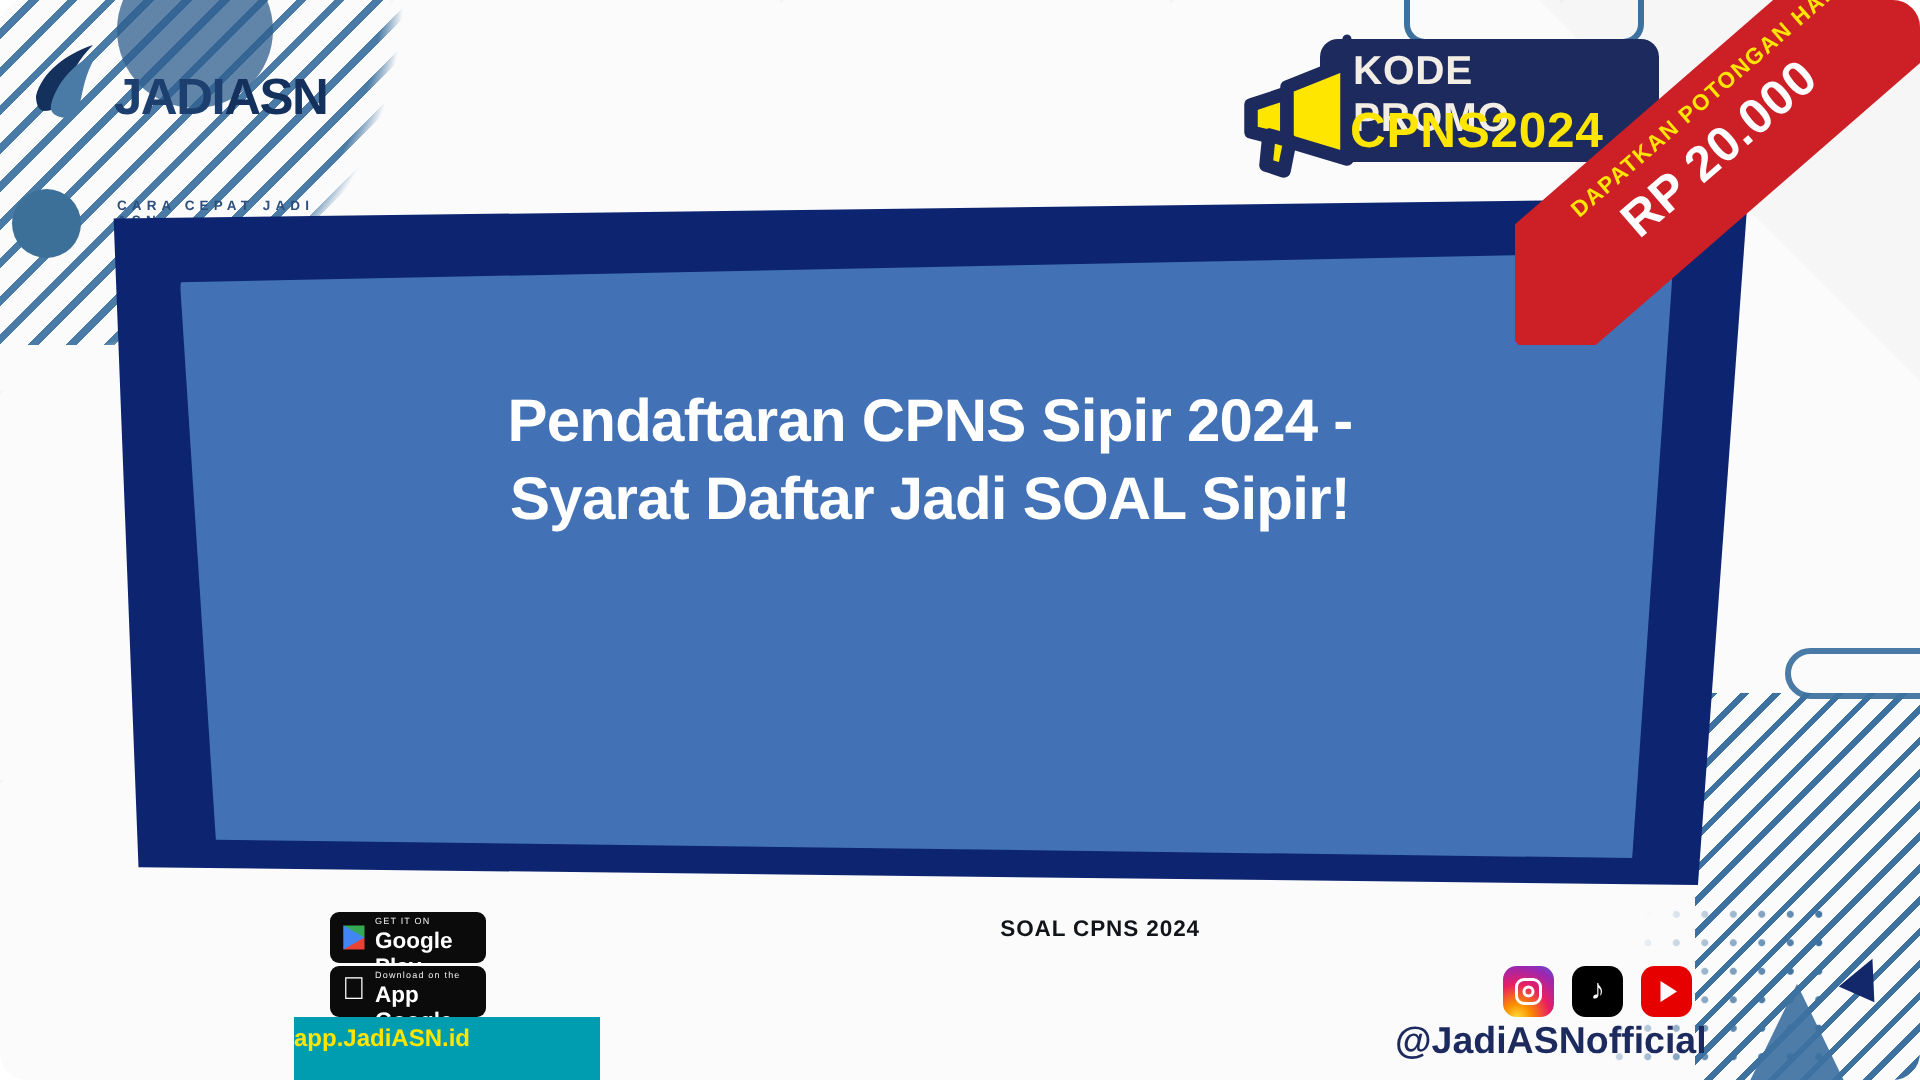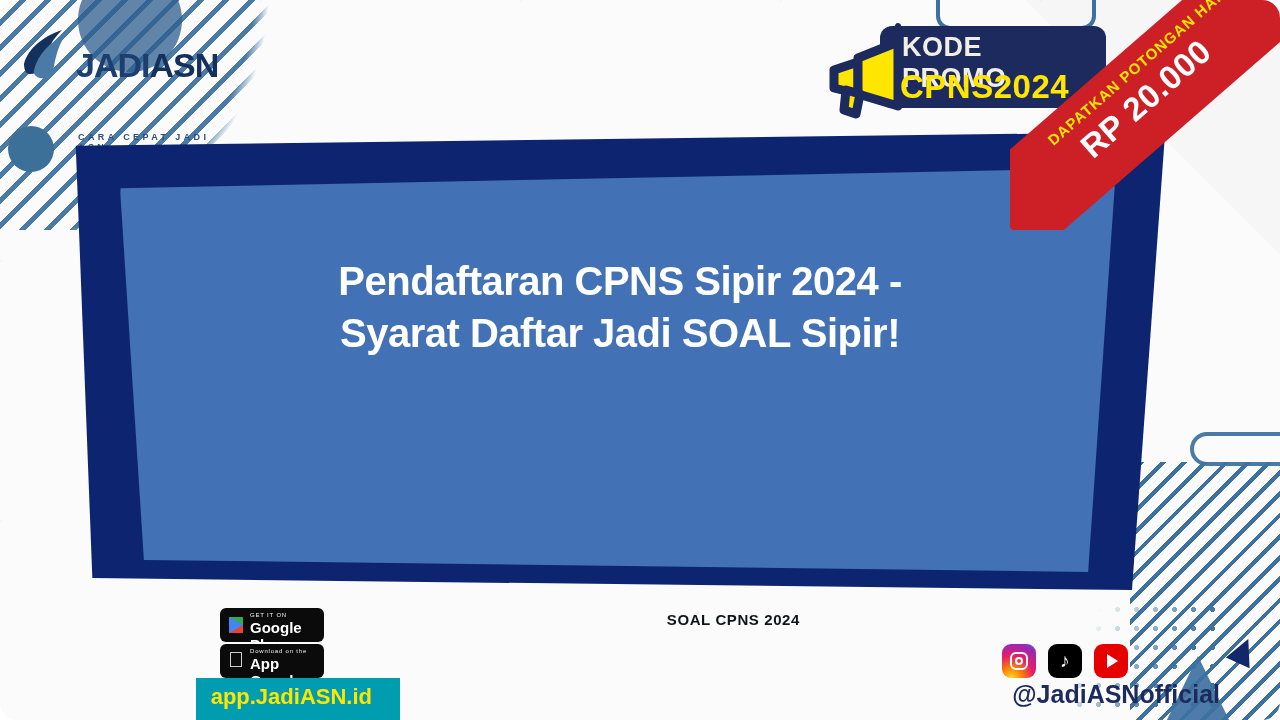--- a/index.html
+++ b/index.html
@@ -119,22 +119,22 @@
     transform:rotate(-41deg); text-align:center;
     color:#ffffff; font-size:33px; font-weight:bold; letter-spacing:0.5px;
   }
 
   
   .teal-bar {
     position:absolute; left:196px; top:678px; width:204px; height:42px;
     background:#009db0;
   }
   .teal-text {
-    position:absolute; left:196px; top:684px; width:176px; text-align:right;
-    color:#ffe600; font-size:22px; font-weight:bold;
+    position:absolute; left:196px; top:684px; width:176px; text-align:left;
+    color:#ffe600; font-size:16px; font-weight:bold;
   }
   .device-area { position:absolute; left:0; top:562px; width:212px; height:158px; }
 
   
   .badge {
     position:absolute; width:104px; height:34px; background:#0b0b0b;
     border-radius:6px; color:#fff;
   }
   .badge-gp { left:220px; top:608px; }
   .badge-as { left:220px; top:644px; }
@@ -157,21 +157,21 @@
   .socials { position:absolute; left:1002px; top:644px; width:140px; height:34px; display:flex; gap:12px; }
   .soc { width:34px; height:34px; border-radius:9px; position:relative; }
   .soc-ig { background:radial-gradient(circle at 28% 100%, #fdd835 0%, #fb8c00 22%, #e91e63 52%, #9c27b0 80%, #5b51d8 100%); }
   .ig-ring { position:absolute; left:8px; top:8px; width:18px; height:18px; border:2.4px solid #fff; border-radius:6px; }
   .ig-dot { position:absolute; left:13px; top:13px; width:8px; height:8px; border:2.2px solid #fff; border-radius:50%; }
   .soc-tt { background:#000; }
   .tt-note { position:absolute; left:0; top:0; width:34px; height:34px; color:#fff; font-size:19px; line-height:34px; text-align:center; font-weight:bold; }
   .soc-yt { background:#e60000; display:flex; align-items:center; justify-content:center; }
   .yt-play { width:0; height:0; border-left:11px solid #fff; border-top:7px solid transparent; border-bottom:7px solid transparent; margin-left:3px; }
   .handle {
-    position:absolute; left:930px; top:680px; width:290px; text-align:right;
+    position:absolute; left:930px; top:680px; width:290px; text-align:left;
     color:#1d2a5e; font-size:25px; font-weight:bold;
   }
 
   
   .logo { position:absolute; left:14px; top:18px; width:210px; height:72px; }
   .logo-text { position:absolute; left:62px; top:28px; font-size:34px; font-weight:bold; letter-spacing:-1px; }
   .logo-jadi { color:#1d3f70; }
   .logo-asn { color:#14305c; }
   .logo-tag {
     position:absolute; left:64px; top:66px; font-size:9px; letter-spacing:3.4px;

